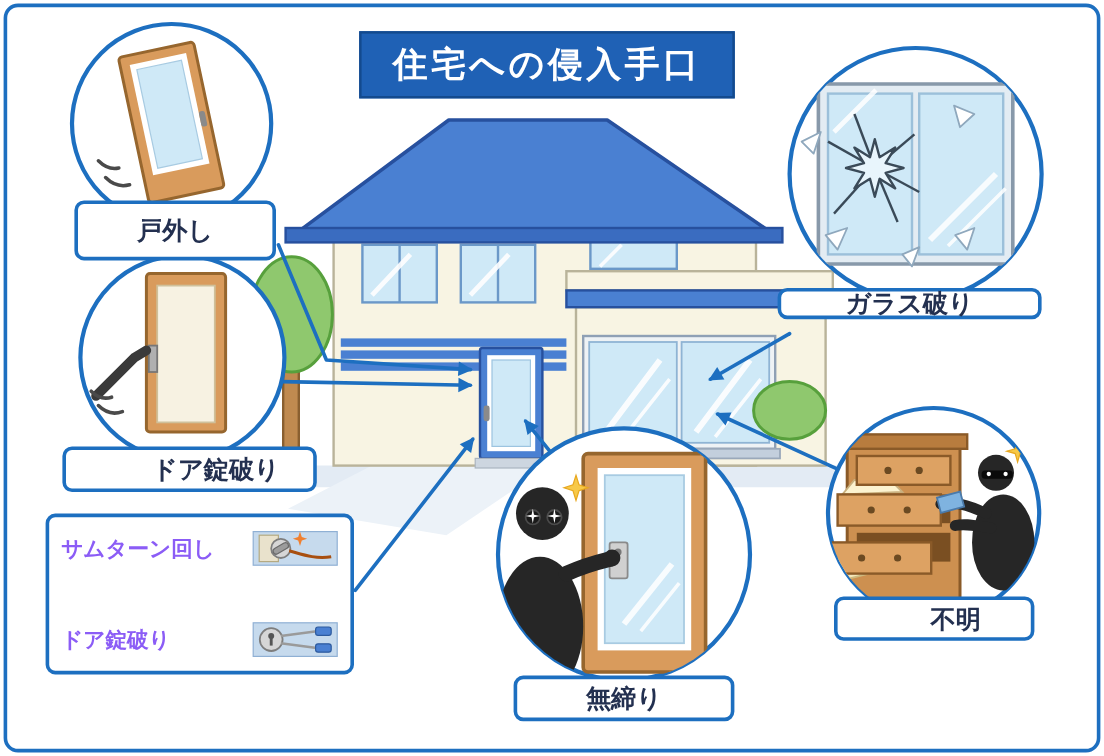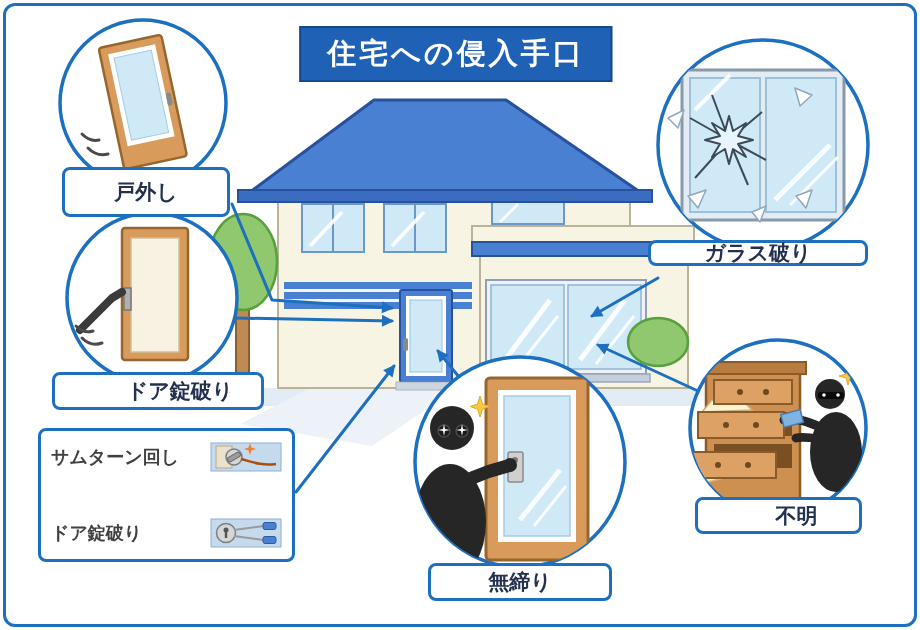--- a/index.html
+++ b/index.html
@@ -18,21 +18,21 @@
     position:absolute;z-index:2;background:#ffffff;border:3px solid #1d6fc0;border-radius:8px;
     color:#233050;font-weight:bold;font-size:21px;display:flex;align-items:center;justify-content:center;
     box-sizing:border-box;white-space:nowrap;
   }
   .method-box{
     position:absolute;left:38px;top:428px;width:257px;height:134px;z-index:2;background:#ffffff;
     border:3px solid #1d6fc0;border-radius:8px;box-sizing:border-box;padding:9px 10px;
     display:flex;flex-direction:column;justify-content:space-between;
   }
   .method-row{display:flex;align-items:center;justify-content:space-between;height:34px;}
-  .method-label{font-size:18px;font-weight:bold;color:#404040;white-space:nowrap;}
+  .method-label{font-size:18px;font-weight:bold;color:#8b5cf6;white-space:nowrap;}
   .method-icon svg{display:block;}
 </style>
 </head>
 <body>
 
 <div class="canvas">
 
   <svg class="scene" width="920" height="630" viewBox="0 0 920 630">
     <defs>
       <marker id="arrow" markerWidth="14" markerHeight="14" refX="11" refY="7" orient="auto" markerUnits="userSpaceOnUse">

